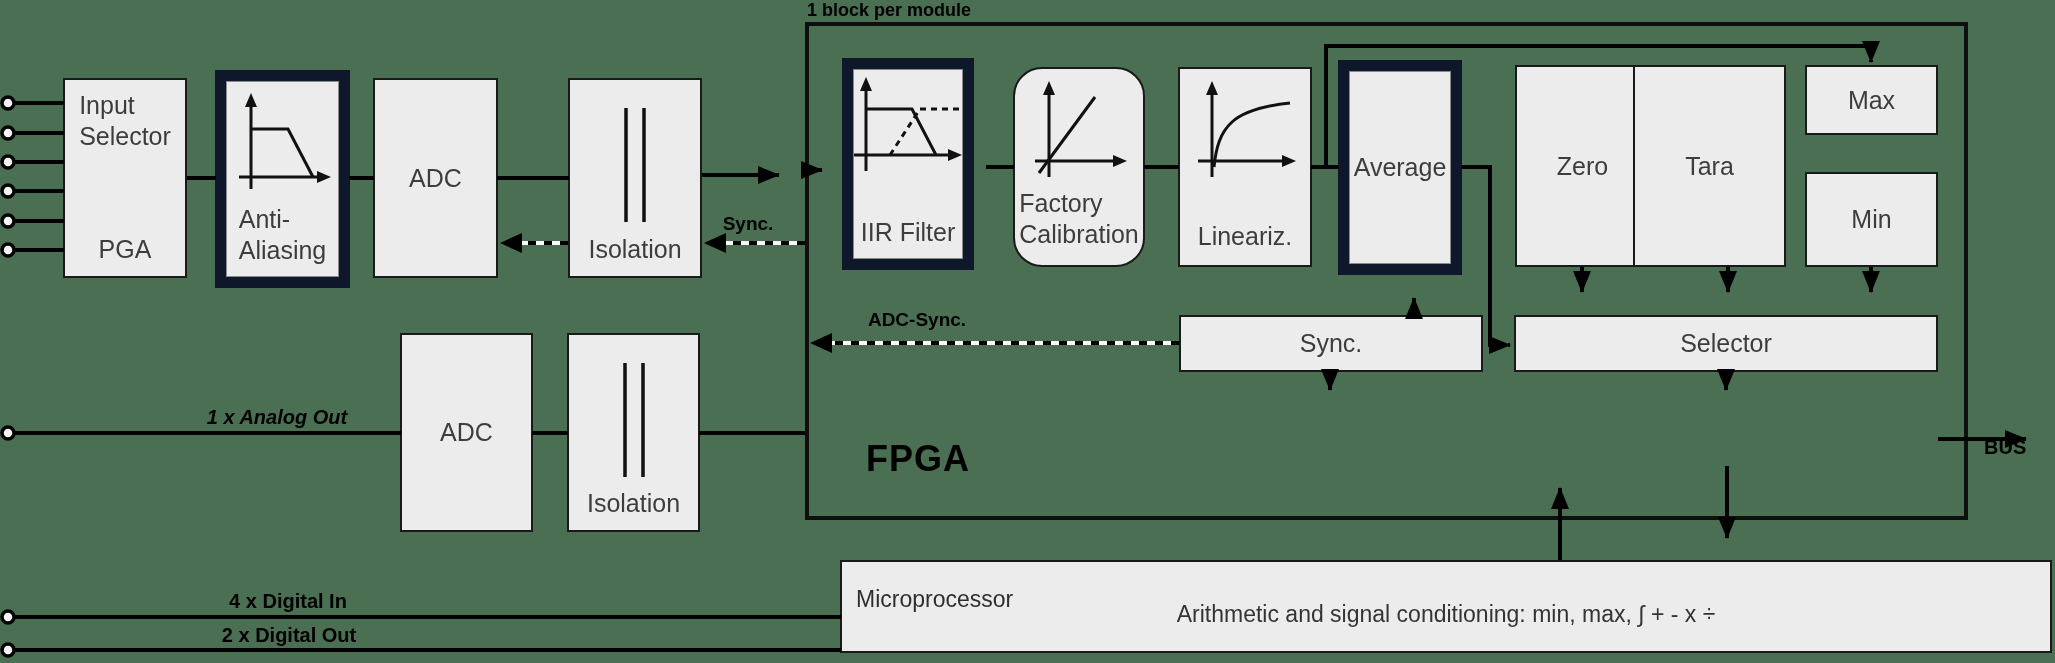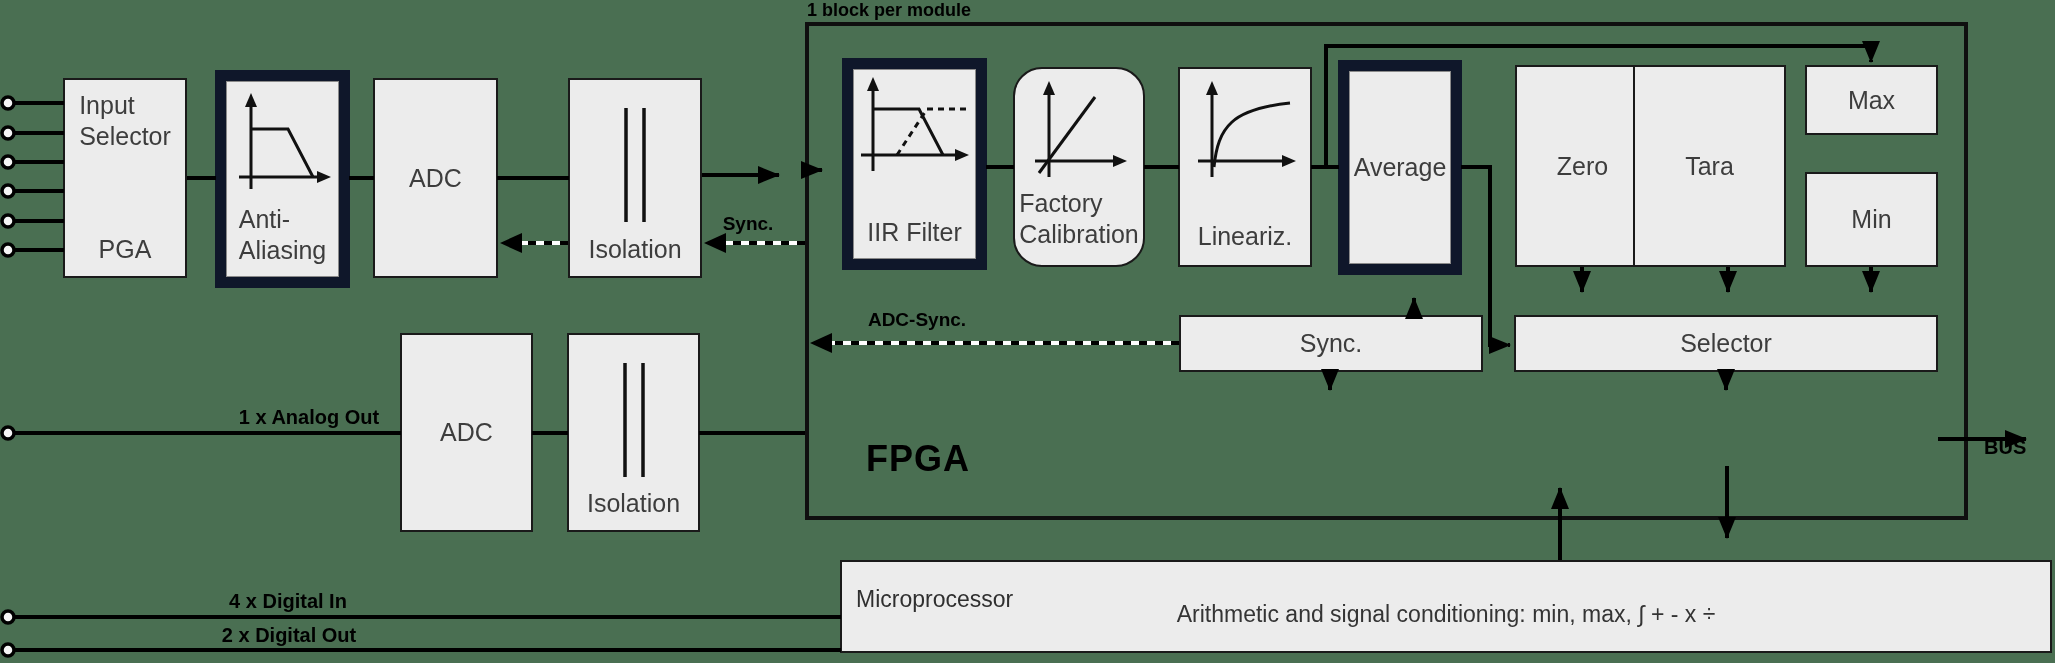--- a/index.html
+++ b/index.html
@@ -171,21 +171,21 @@
   </div>
 
   <div class="block" style="left:567px;top:333px;width:133px;height:199px;justify-content:space-between;padding-bottom:12px;">
     <svg class="icon-svg iso-icon" width="44" height="118" viewBox="0 0 44 118">
       <line x1="13" y1="2" x2="13" y2="116" stroke="#111" stroke-width="3.5"></line>
       <line x1="31" y1="2" x2="31" y2="116" stroke="#111" stroke-width="3.5"></line>
     </svg>
     <div class="lbl">Isolation</div>
   </div>
 
-  <div class="block highlight" style="left:842px;top:58px;width:145px;height:212px;justify-content:space-between;padding:8px 0 12px;">
+  <div class="block highlight" style="left:842px;top:58px;width:132px;height:212px;justify-content:space-between;padding:8px 0 12px;">
     <svg class="icon-svg" width="116" height="96" viewBox="0 0 116 96">
       <g stroke="#111" stroke-width="3" fill="none">
         <line x1="16" y1="94" x2="16" y2="10"></line>
         <line x1="4" y1="78" x2="104" y2="78"></line>
         <polyline points="16,32 62,32 86,78"></polyline>
         <line x1="40" y1="78" x2="70" y2="32" stroke-dasharray="6 5"></line>
         <line x1="70" y1="32" x2="114" y2="32" stroke-dasharray="6 5"></line>
       </g>
       <polygon points="16,0 10,14 22,14" fill="#111"></polygon>
       <polygon points="112,78 98,72 98,84" fill="#111"></polygon>
@@ -259,19 +259,19 @@
   <div class="ann" id="module-caption" style="left:807px;top:0px;">1 block per module</div>
 
   <div class="ann" id="fpga-label" style="left:866px;top:438px;">FPGA</div>
 
   <div class="ann centered" style="left:748px;top:213px;font-size:19px;">Sync.</div>
 
   <div class="ann centered" style="left:917px;top:309px;font-size:19px;">ADC-Sync.</div>
 
   <div class="ann" style="left:1984px;top:436px;">BUS</div>
 
-  <div class="ann centered" style="left:309px;top:406px;">1 x Analog Out</div>
+  <div class="ann centered" style="left:277px;top:406px;font-style:italic;">1 x Analog Out</div>
 
   <div class="ann centered" style="left:281px;top:590px;margin-left:7px;">4 x Digital In</div>
 
   <div class="ann centered" style="left:289px;top:624px;">2 x Digital Out</div>
 
 </div>
 
 </body></html>

